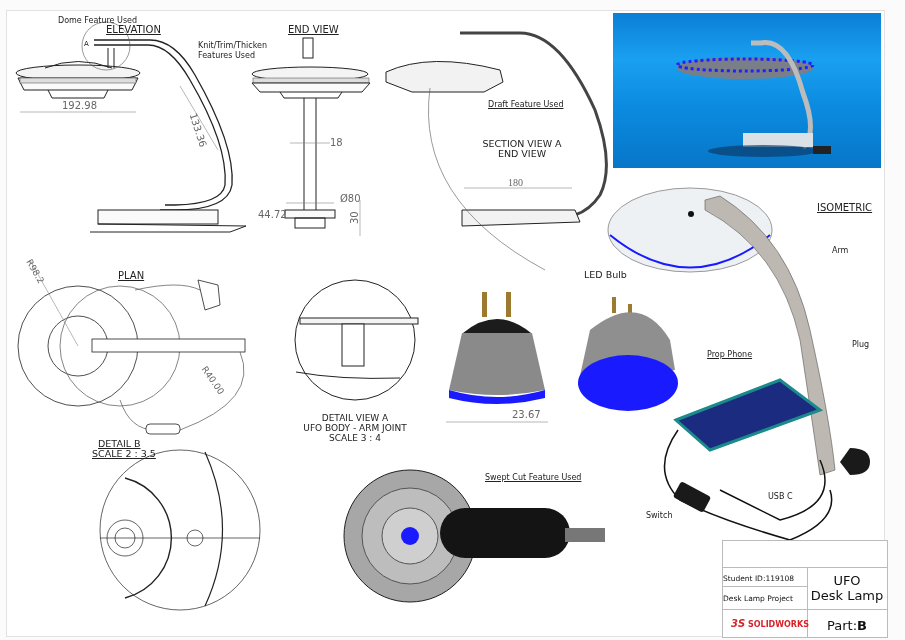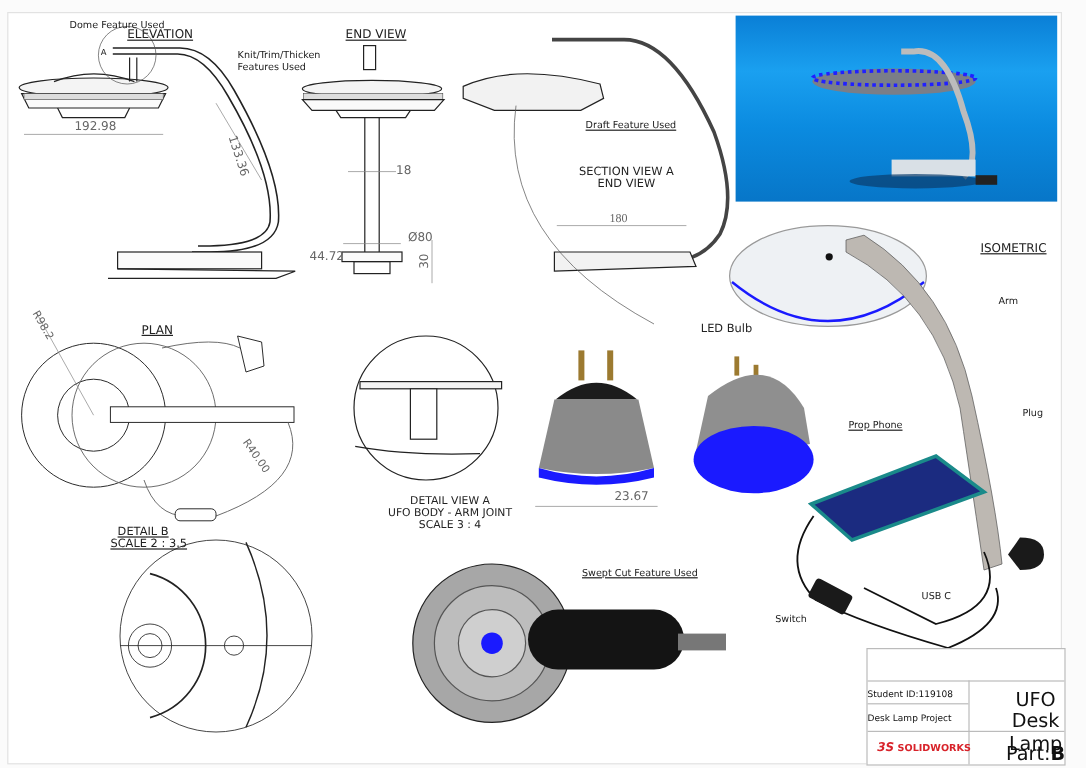--- a/index.html
+++ b/index.html
@@ -8,21 +8,21 @@
   .lbl{position:absolute;font-size:8px;color:#222;white-space:nowrap;line-height:1;}
   .title{position:absolute;font-size:10px;color:#222;text-decoration:underline;white-space:nowrap;line-height:1;}
   .dim{position:absolute;font-size:10px;color:#666;white-space:nowrap;line-height:1;}
   .caption{position:absolute;font-size:9px;color:#222;text-align:center;line-height:1.1;white-space:nowrap;}
   svg.draw{position:absolute;left:0;top:0;}
   .render{position:absolute;left:613px;top:13px;width:268px;height:155px;background:linear-gradient(180deg,#0a7fd6 0%,#1aa0f0 30%,#0b8be0 60%,#0776c8 100%);}
   .tb{position:absolute;left:722px;top:540px;width:164px;height:96px;border:1px solid #bbb;background:#fff;}
   .tb .row{position:absolute;left:0;border-top:1px solid #bbb;}
   .tb .big{font-size:18px;color:#111;text-align:center;width:100%;position:absolute;top:4px;letter-spacing:0.5px;}
   .tb .sm{font-size:7.5px;color:#111;position:absolute;text-align:left;}
-  .tb .md{font-size:16px;color:#111;position:absolute;text-align:center;line-height:1.15;padding-left:16px;}
+  .tb .md{font-size:13px;color:#111;position:absolute;text-align:center;line-height:1.15;}
   .sw{position:absolute;font-size:8px;color:#d8232a;font-weight:bold;}
 </style>
 </head>
 <body>
 
 <div class="sheet"></div>
 
 <svg class="draw" width="905" height="640">
   <g fill="none" stroke="#222" stroke-width="1">
 
@@ -172,21 +172,21 @@
 
 <div class="title" style="left:118px;top:271px;">PLAN</div>
 <div class="dim" style="left:32px;top:258px;font-size:9px;transform:rotate(60deg);transform-origin:left top;">R98.2</div>
 <div class="dim" style="left:207px;top:365px;font-size:9px;transform:rotate(55deg);transform-origin:left top;">R40.00</div>
 
 <div class="title" style="left:92px;top:439px;font-size:9.5px;">
   <div style="padding-left:6px;">DETAIL B</div>
   <div>SCALE 2 : 3.5</div>
 </div>
 
-<div class="caption" style="left:298px;top:414px;width:114px;margin-left:20px;">
+<div class="caption" style="left:298px;top:414px;width:114px;">
   <div>DETAIL VIEW A</div>
   <div>UFO BODY - ARM JOINT</div>
   <div>SCALE 3 : 4</div>
 </div>
 
 <div class="dim" style="left:484px;top:410px;margin-left:28px;">23.67</div>
 
 <div class="lbl" style="left:485px;top:474px;text-decoration:underline;">Swept Cut Feature Used</div>
 
 <div class="title" style="left:817px;top:203px;">ISOMETRIC</div>

